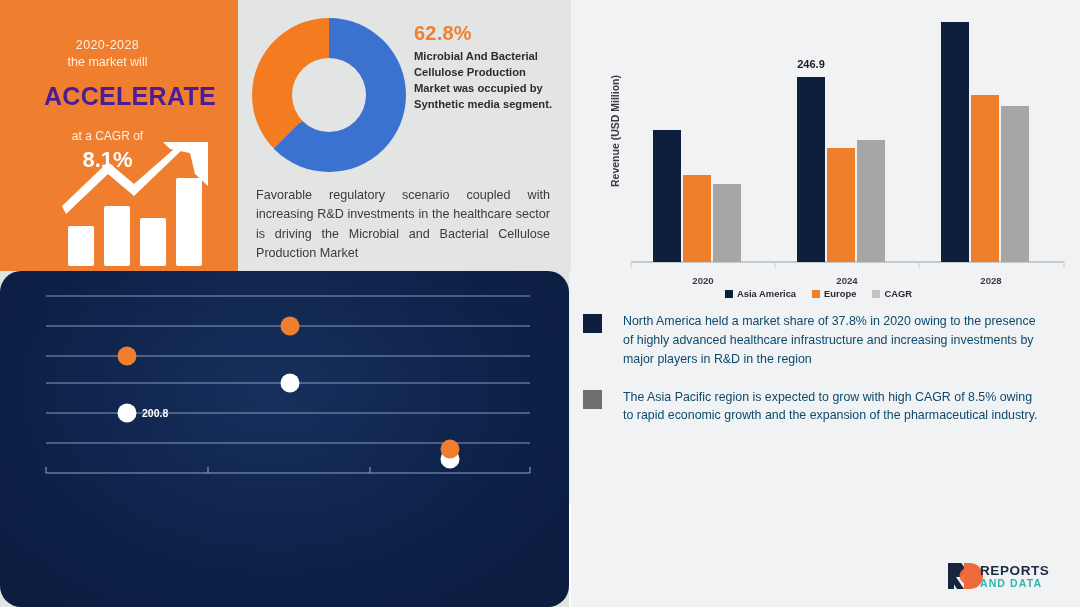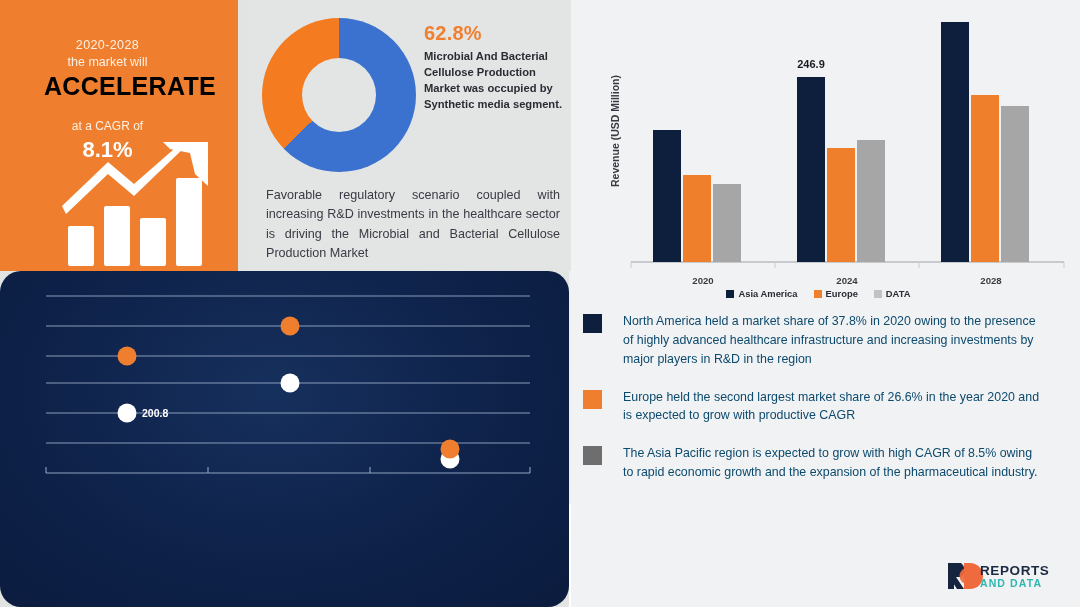--- a/index.html
+++ b/index.html
@@ -51,22 +51,22 @@
   }
   .acc-sub1 {
     font-size: 12.5px;
     color: #fdf0e4;
     margin-top: 1px;
   }
   .acc-big {
     font-size: 25px;
     font-weight: bold;
     letter-spacing: .3px;
-    margin-top: 1px;
-    color: #000000;
+    margin-top: 11px;
+    color: #4c1d95;
     padding-left: 44px;
   }
   .acc-sub2 {
     font-size: 12px;
     color: #fdf0e4;
     margin-top: 16px;
   }
   .acc-cagr {
     font-size: 22px;
     font-weight: bold;
@@ -77,21 +77,21 @@
     position: absolute;
     left: 62px;
     top: 140px;
     width: 160px;
     height: 128px;
   }
 
   
   #donut-panel {
     position: absolute;
-    left: 248px; top: 0;
+    left: 238px; top: 0;
     width: 331px; height: 271px;
     background: #e3e5e5;
     padding-left: 12px;
   }
   #donut-wrap {
     position: absolute;
     left: 14px; top: 18px;
     width: 160px; height: 160px;
   }
   #donut {
@@ -325,31 +325,27 @@
       </g>
 
       <text x="232" y="56" text-anchor="middle" font-family="Liberation Sans, sans-serif" font-size="11" font-weight="bold" fill="#1b1b22">246.9</text>
 
       <text x="124" y="272" text-anchor="middle" font-family="Liberation Sans, sans-serif" font-size="9.6" font-weight="bold" fill="#3a3a42">2020</text>
       <text x="268" y="272" text-anchor="middle" font-family="Liberation Sans, sans-serif" font-size="9.6" font-weight="bold" fill="#3a3a42">2024</text>
       <text x="412" y="272" text-anchor="middle" font-family="Liberation Sans, sans-serif" font-size="9.6" font-weight="bold" fill="#3a3a42">2028</text>
     </svg>
 
     <div id="bar-legend">
-      <span class="item"><span class="key" style="background:#0d1f3c"></span><span>Asia America</span></span><span class="item"><span class="key" style="background:#f07f2b"></span><span>Europe</span></span><span class="item"><span class="key" style="background:#c2c2c2"></span><span>DATA</span></span>
+      <span class="item"><span class="key" style="background:#0d1f3c"></span><span>Asia America</span></span><span class="item"><span class="key" style="background:#f07f2b"></span><span>Europe</span></span><span class="item"><span class="key" style="background:#c2c2c2"></span><span>CAGR</span></span>
     </div>
 
     <div id="region-notes">
       <div class="region-note">
         <div class="region-swatch" style="background:#0d1f3c"></div>
         <div class="region-text">North America held a market share of 37.8% in 2020 owing to the presence of highly advanced healthcare infrastructure and increasing investments by major players in R&amp;D in the region</div>
-      </div>
-      <div class="region-note">
-        <div class="region-swatch" style="background:#ef7f2e"></div>
-        <div class="region-text">Europe held the second largest market share of 26.6% in the year 2020 and is expected to grow with productive CAGR</div>
       </div>
       <div class="region-note">
         <div class="region-swatch" style="background:#6e6e6e"></div>
         <div class="region-text">The Asia Pacific region is expected to grow with high CAGR of 8.5% owing to rapid economic growth and the expansion of the pharmaceutical industry.</div>
       </div>
     </div>
   </div>
 
   <svg id="logo" viewBox="0 0 122 32">
     <g>

